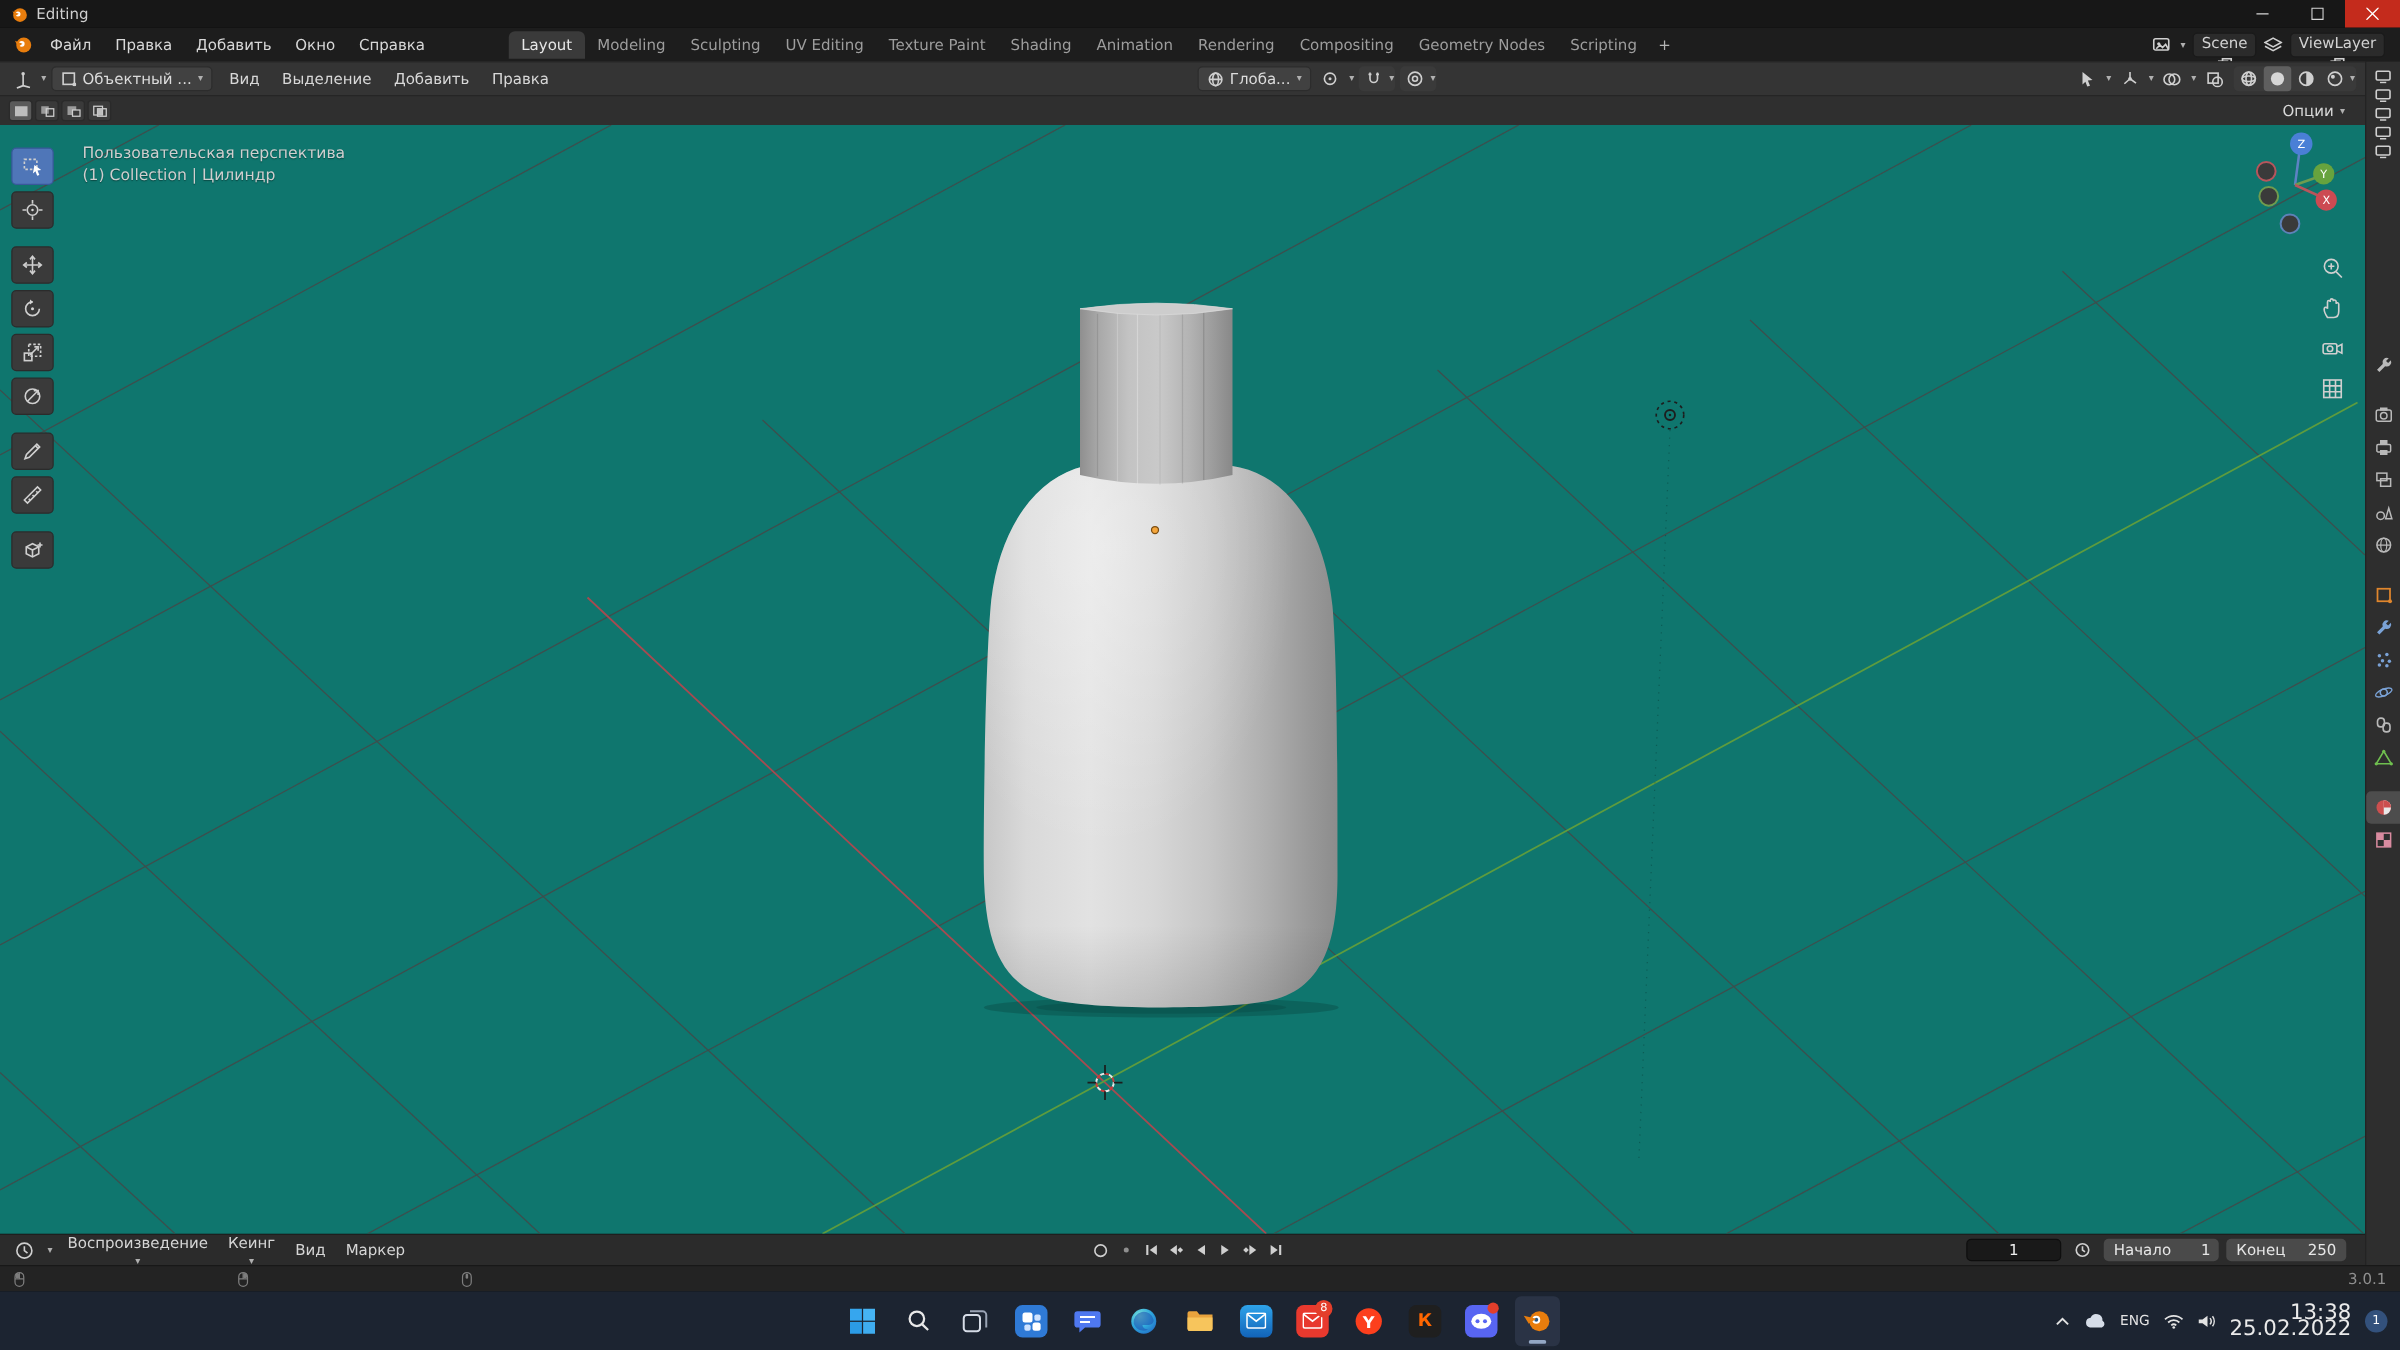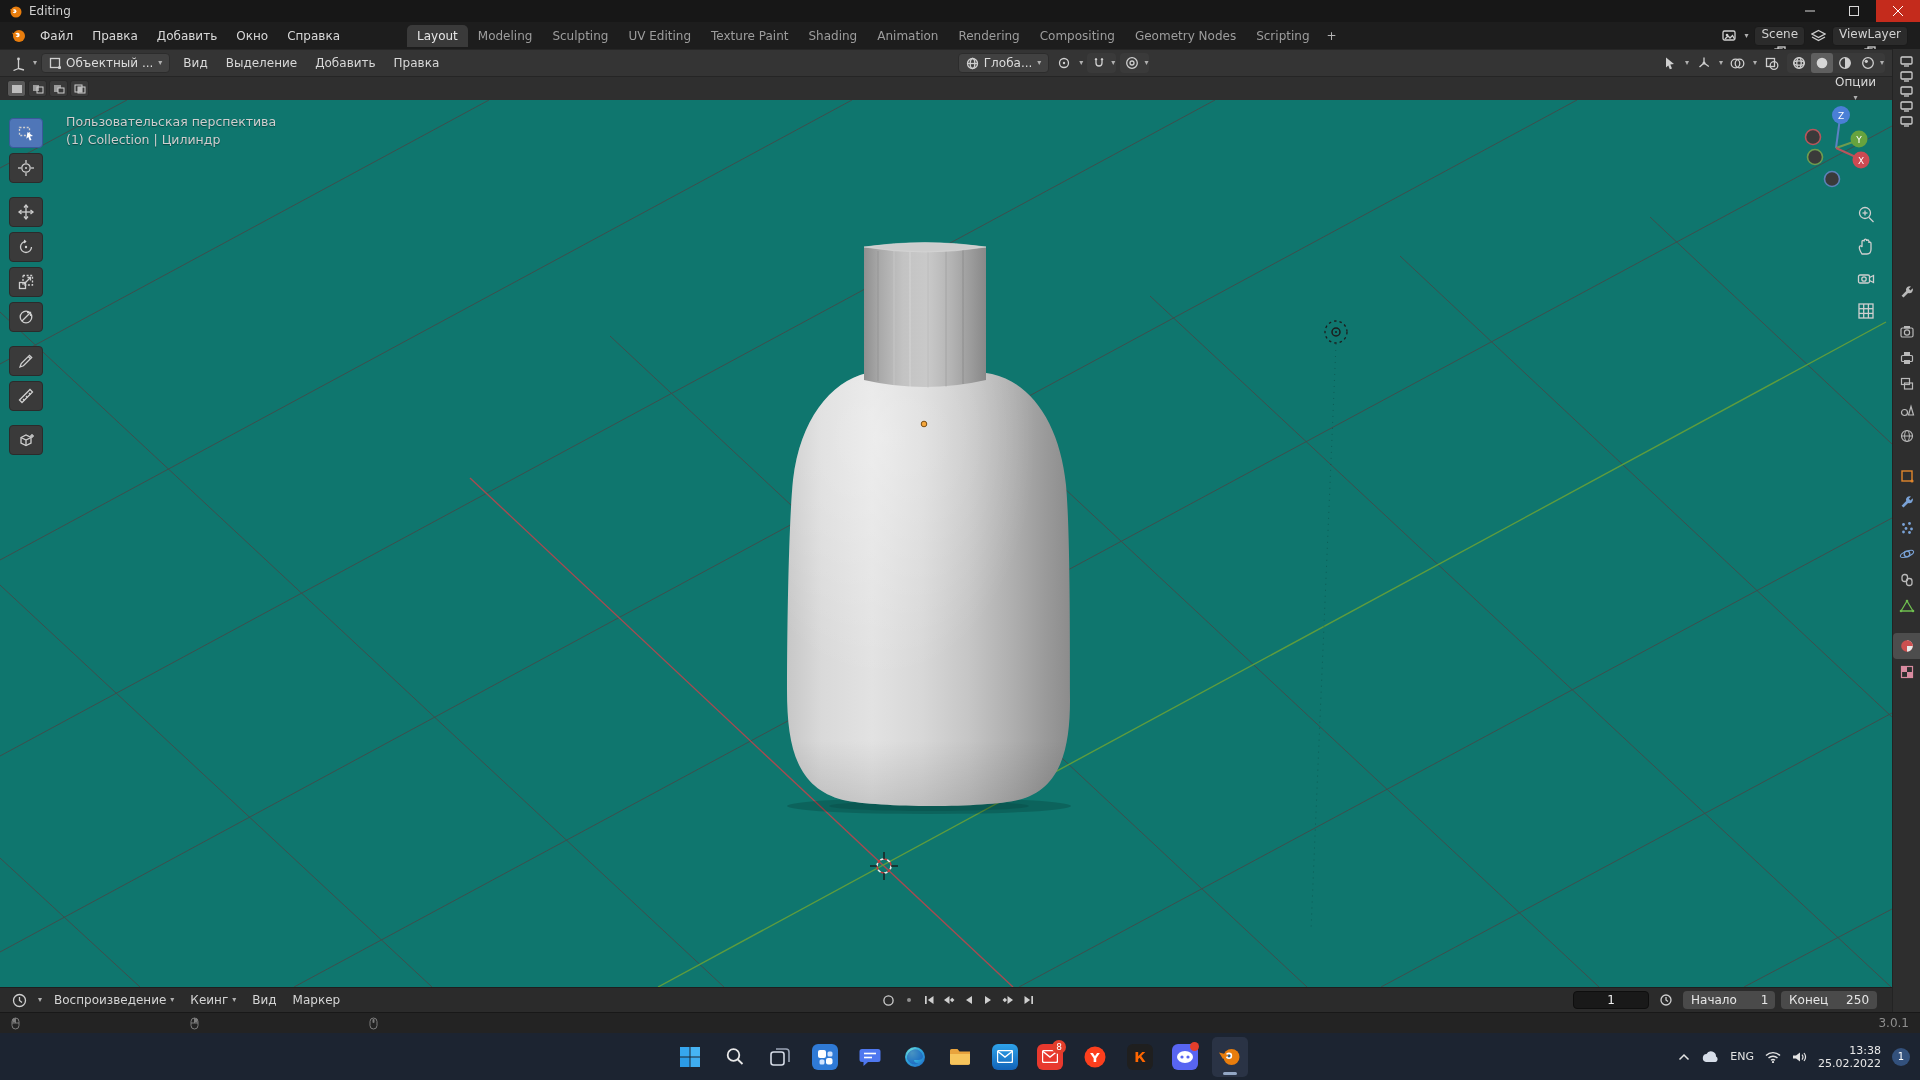--- a/index.html
+++ b/index.html
@@ -33,37 +33,37 @@
   .vph .menus{display:flex;}
   .pill{display:flex;align-items:center;gap:5px;background:#414141;border:1px solid #2c2c2c;border-radius:4px;height:20px;padding:0 7px;color:#dcdcdc;text-align:center;}
   .hbtn{display:flex;align-items:center;justify-content:center;width:22px;height:20px;border-radius:3px;}
   .hbtn.pressed{background:#5f5f5f;}
   .grp{display:flex;align-items:center;background:#3a3a3a;border-radius:4px;gap:1px;padding:0 1px;}
   .flex1{flex:1;}
 
   .tset{height:24px;background:#2f2f2f;border-top:1px solid #252525;display:flex;align-items:center;padding:0 7px;gap:2px;}
   .sm-btn{width:19px;height:17px;border-radius:3px;display:flex;align-items:center;justify-content:center;background:#3a3a3a;border:1px solid #2a2a2a;}
   .sm-btn.pressed{background:#5a5a5a;}
-  .tset .opts{margin-left:auto;display:flex;align-items:center;gap:5px;padding-right:9px;color:#d8d8d8;flex-direction:column;}
+  .tset .opts{margin-left:auto;display:flex;align-items:center;gap:5px;padding-right:9px;color:#d8d8d8;}
 
   
   .viewport{position:relative;height:887px;background:#0f766e;overflow:hidden;}
   .scene-svg{position:absolute;inset:0;}
   .vp-info{position:absolute;left:66px;top:13px;color:#cfcfcf;font-size:12.5px;line-height:18px;text-shadow:0 1px 1px rgba(0,0,0,.4);}
   .toolbar{position:absolute;left:9px;top:18px;display:flex;flex-direction:column;width:36px;}
   .tool{width:34px;height:30px;margin-bottom:5px;background:#3a3a3a;border:1px solid #2b2b2b;border-radius:4px;display:flex;align-items:center;justify-content:center;}
   .tool.active{background:#4f76b8;border-color:#39589a;}
   .tgap{height:9px;}
   .gizmo{position:absolute;right:12px;top:4px;width:88px;height:88px;}
   .vpnav{position:absolute;right:15px;top:104px;display:flex;flex-direction:column;gap:10px;align-items:center;}
   .vpnav .nbtn{width:22px;height:22px;display:flex;align-items:center;justify-content:center;}
 
   
   .timeline{height:25px;background:#2b2b2b;border-top:1px solid #1e1e1e;display:flex;align-items:center;padding:0 8px;gap:8px;}
-  .tl-menu{display:flex;align-items:center;gap:4px;color:#d5d5d5;padding:0 4px;}
+  .tl-menu{display:flex;align-items:center;gap:4px;color:#d5d5d5;padding:0 4px;flex-direction:column;}
   .transport{display:flex;align-items:center;gap:3px;}
   .tr{width:17px;height:17px;display:flex;align-items:center;justify-content:center;border-radius:3px;}
   .numfield{height:18px;background:#191919;border:1px solid #0e0e0e;border-radius:4px;color:#efefef;display:flex;align-items:center;justify-content:center;}
   .rngfield{height:18px;background:#4a4a4a;border-radius:4px;color:#e6e6e6;display:flex;align-items:center;justify-content:space-between;padding:0 8px;gap:8px;}
   .tl-right{margin-left:0;display:flex;align-items:center;gap:6px;padding-right:7px;}
 
   
   .rail{width:28px;background:#2e2e2e;border-left:1px solid #232323;display:flex;flex-direction:column;align-items:center;padding-top:5px;}
   .rgap{height:14px;}
   .ptab{width:28px;height:26px;display:flex;align-items:center;justify-content:center;}
@@ -79,21 +79,21 @@
   .taskbar{height:47px;background:#1c2431;position:relative;display:flex;align-items:center;}
   .tb-center{position:absolute;left:50%;transform:translateX(-50%);display:flex;align-items:flex-start;gap:9px;}
   .tb-icon{width:36px;height:40px;display:flex;flex-direction:column;align-items:center;justify-content:center;position:relative;border-radius:5px;}
   .tb-icon.running{background:#2a3345;}
   .runline{position:absolute;bottom:2px;left:50%;transform:translateX(-50%);width:14px;height:3px;border-radius:2px;background:#93a7c4;}
   .badge{position:absolute;top:3px;right:2px;min-width:14px;height:14px;border-radius:7px;background:#e33e2b;color:#fff;font-size:9px;display:flex;align-items:center;justify-content:center;padding:0 3px;}
   .badge.dot{min-width:9px;height:9px;top:5px;right:4px;padding:0;}
   .sq{width:26px;height:26px;border-radius:6px;display:flex;align-items:center;justify-content:center;}
   .tray{margin-left:auto;display:flex;align-items:center;gap:11px;padding-right:10px;color:#e3e3e3;}
   .tray .txt{font-size:11px;}
-  .clockblk{text-align:right;font-size:11px;line-height:13px;color:#eaeaea;}
+  .clockblk{text-align:right;font-size:17px;line-height:13px;color:#eaeaea;}
   .notif{width:18px;height:18px;border-radius:9px;background:#33517c;color:#fff;font-size:10px;display:flex;align-items:center;justify-content:center;}
 
   svg{display:block;}
   .ic{stroke:#cfcfcf;fill:none;stroke-width:1.3;}
 </style>
 </head>
 <body>
 
 <div class="titlebar">
   <span class="app-ic">

